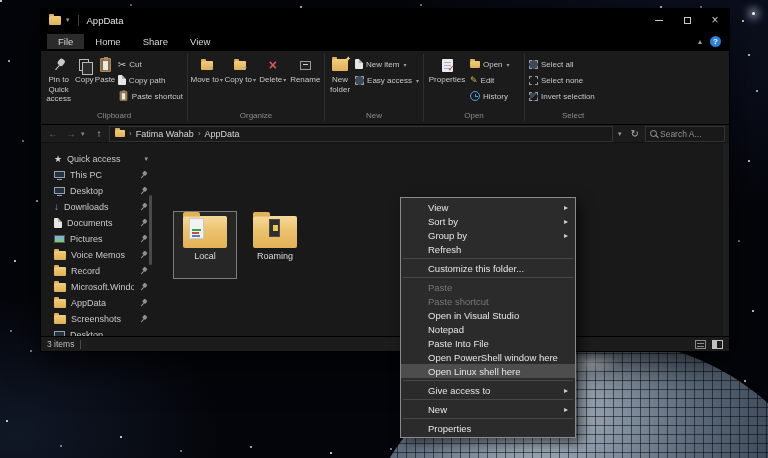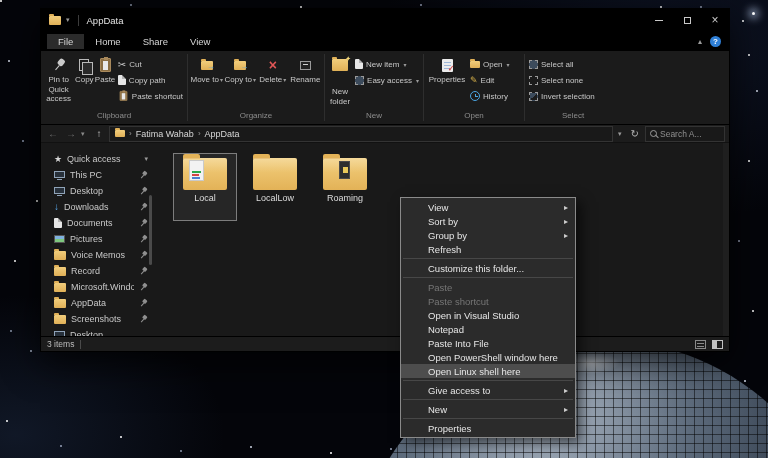--- a/index.html
+++ b/index.html
@@ -146,21 +146,21 @@
   .i-mon::after { content:""; position:absolute; left:3px; right:3px; bottom:0; height:1px; background:#8fa3b8; }
   .g-dl { color:#58a6e8; font-size:10px; line-height:1; }
   .i-pic { width:11px; height:8px; border:1px solid #555; flex:0 0 11px;
     background:linear-gradient(#7fb2e0 55%, #7ec87e 45%); }
   .i-pinside { width:9px; height:9px; position:relative; transform:rotate(42deg); flex:0 0 9px; }
   .i-pinside::before { content:""; position:absolute; top:0; left:2px; width:4px; height:4px;
     background:#8f8f8f; border-radius:1px; }
   .i-pinside::after { content:""; position:absolute; top:4px; left:3.5px; width:1px; height:4px; background:#8f8f8f; }
   .sb-scroll { position:absolute; right:1px; top:52px; width:3px; height:70px; background:#4a4a4a; border-radius:2px; }
 
-  .mainpane { flex:1; position:relative; padding:10px 0 0 20px; display:flex; align-items:flex-start; gap:6px; }
+  .mainpane { flex:1; position:relative; padding:10px 0 0 20px; display:flex; align-items:center; gap:6px; }
   .tile { width:64px; height:68px; display:flex; flex-direction:column; align-items:center;
     padding-top:4px; gap:3px; border:1px solid transparent; }
   .tile.selected { border:1px solid #7d7d7d; background:rgba(140,140,140,.12); }
   .tile .fname { font-size:9px; color:#dcdcdc; }
   .folder-lg { width:44px; height:32px; position:relative; border-radius:2px;
     background:linear-gradient(#f3cf7e,#e3b257); }
   .folder-lg::before { content:""; position:absolute; top:-4px; left:0; width:17px; height:5px;
     background:#e3b257; border-radius:2px 2px 0 0; }
   .folder-lg::after { content:""; position:absolute; inset:0; border-radius:2px;
     background:linear-gradient(rgba(255,255,255,.22), transparent 45%); }
@@ -307,21 +307,21 @@
             </span>
           <span>Rename</span>
         </div>
       </div>
       <div class="rgroup-label">Organize</div>
     </div>
     <div class="vsep"></div>
 
     <div class="rgroup" style="width:98px;">
       <div class="rgroup-body">
-        <div class="bigbtn" style="width:38px;gap:12px;">
+        <div class="bigbtn" style="width:38px;">
           <span class="bico">
               <span class="i-fld i-fldnew" style="width:16px;height:12px;position:relative;">
                 <span class="spark">✦</span>
               </span>
             </span>
           <span>New folder</span>
         </div>
         <div class="smallcol">
           <div class="smallbtn">
             <span class="i-docsm"></span>
@@ -474,24 +474,20 @@
     </div>
 
     <div class="mainpane">
       <div class="tile selected">
         <span class="folder-lg">
             <span class="docL"></span>
           </span>
         <span class="fname">Local</span>
       </div>
       <div class="tile">
-        <span class="folder-lg"></span>
-        <span class="fname">LocalLow</span>
-      </div>
-      <div class="tile">
         <span class="folder-lg">
             <span class="docR"></span>
           </span>
         <span class="fname">Roaming</span>
       </div>
       <div class="main-scroll"></div>
     </div>
   </div>
 
   <div class="statusbar">

